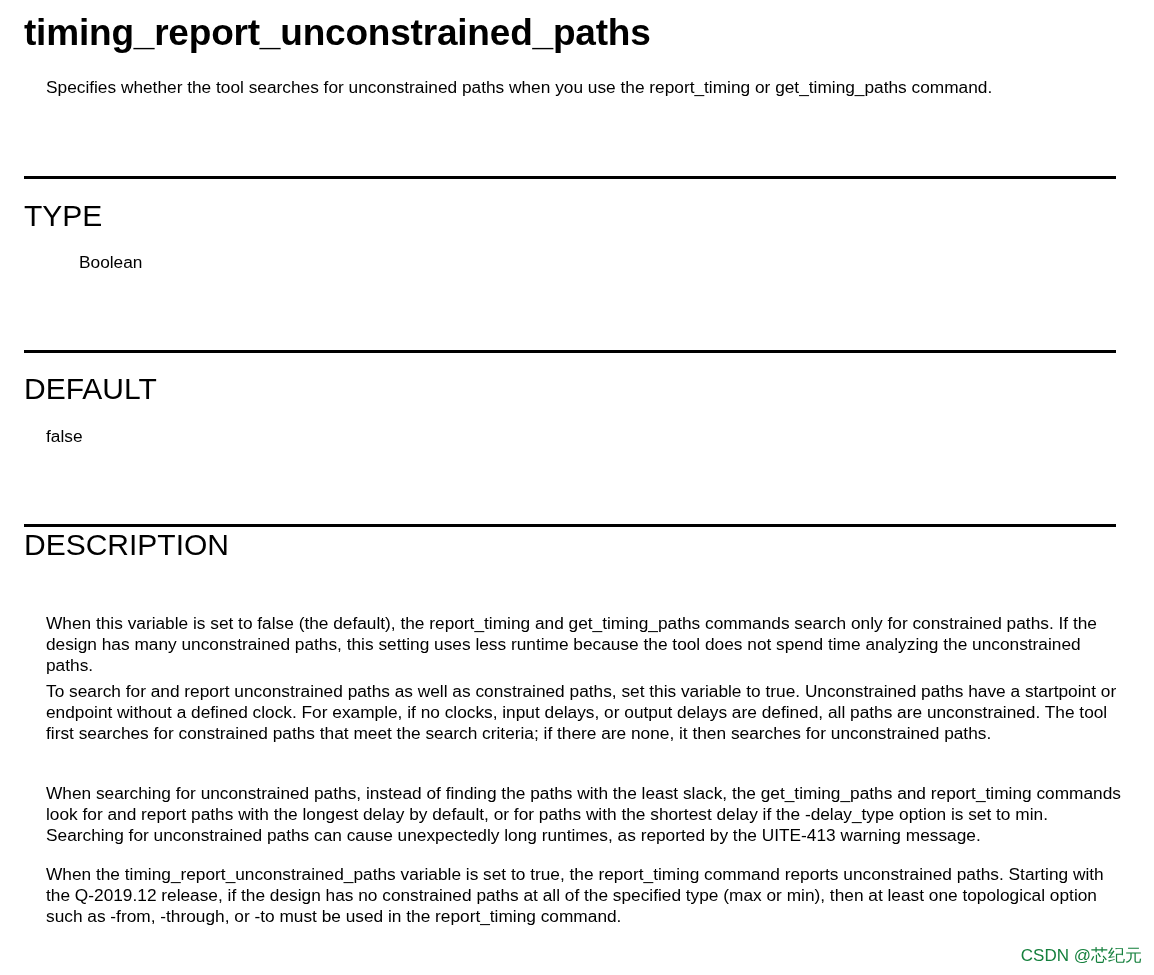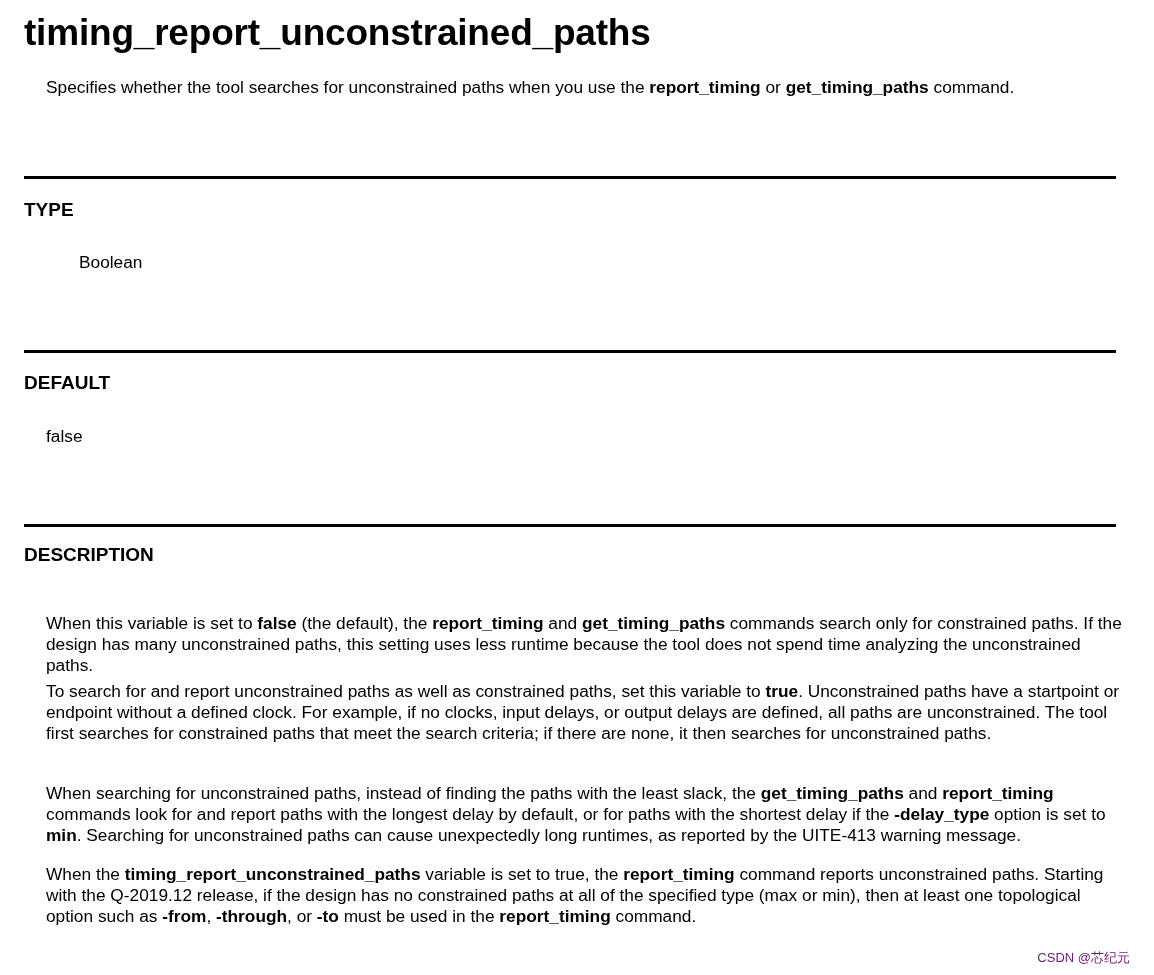--- a/index.html
+++ b/index.html
@@ -11,50 +11,50 @@
   h1 {
     font-family: "Liberation Sans", sans-serif;
     font-size: 37px; font-weight: bold; margin: 0;
     position: absolute; top: 12px; left: 0; letter-spacing: -0.2px;
   }
   .section-rule {
     position: absolute; left: 0; width: 1092px; height: 3px; background: #000;
   }
   h2 {
     position: absolute; left: 0; margin: 0;
-    font-size: 19px; font-weight: bold;
+    font-size: 30px; font-weight: normal;
   }
   .body-text {
     position: absolute; left: 22px; width: 1080px;
     font-size: 17.3px; line-height: 21px; margin: 0;
   }
-  .body-text b { font-weight: bold; }
+  .body-text b { font-weight: normal; }
   .watermark {
-    position: absolute; right: 24px; bottom: 8px;
-    font-size: 13px; color: #701a75;
+    position: absolute; right: 12px; bottom: 8px;
+    font-size: 17px; color: #15803d;
   }
 </style>
 </head>
 <body>
 
 <div class="page">
   <h1>timing_report_unconstrained_paths</h1>
 
   <p class="body-text" style="top:77px;">Specifies whether the tool searches for unconstrained paths when you use the <b>report_timing</b> or <b>get_timing_paths</b> command.</p>
 
   <div class="section-rule" style="top:176px;"></div>
   <h2 style="top:199px;">TYPE</h2>
   <p class="body-text" style="top:252px;margin-left:33px;">Boolean</p>
 
   <div class="section-rule" style="top:350px;"></div>
   <h2 style="top:372px;">DEFAULT</h2>
   <p class="body-text" style="top:426px;">false</p>
 
   <div class="section-rule" style="top:524px;"></div>
-  <h2 style="top:544px;">DESCRIPTION</h2>
+  <h2 style="top:528px;">DESCRIPTION</h2>
 
   <p class="body-text" style="top:613px;">When this variable is set to <b>false</b> (the default), the <b>report_timing</b> and <b>get_timing_paths</b> commands search only for constrained paths. If the design has many unconstrained paths, this setting uses less runtime because the tool does not spend time analyzing the unconstrained paths.</p>
   <p class="body-text" style="top:681px;">To search for and report unconstrained paths as well as constrained paths, set this variable to <b>true</b>. Unconstrained paths have a startpoint or endpoint without a defined clock. For example, if no clocks, input delays, or output delays are defined, all paths are unconstrained. The tool first searches for constrained paths that meet the search criteria; if there are none, it then searches for unconstrained paths.</p>
   <p class="body-text" style="top:783px;">When searching for unconstrained paths, instead of finding the paths with the least slack, the <b>get_timing_paths</b> and <b>report_timing</b> commands look for and report paths with the longest delay by default, or for paths with the shortest delay if the <b>-delay_type</b> option is set to <b>min</b>. Searching for unconstrained paths can cause unexpectedly long runtimes, as reported by the UITE-413 warning message.</p>
   <p class="body-text" style="top:864px;">When the <b>timing_report_unconstrained_paths</b> variable is set to true, the <b>report_timing</b> command reports unconstrained paths. Starting with the Q-2019.12 release, if the design has no constrained paths at all of the specified type (max or min), then at least one topological option such as <b>-from</b>, <b>-through</b>, or <b>-to</b> must be used in the <b>report_timing</b> command.</p>
 </div>
 
 <div class="watermark">CSDN @芯纪元</div>
 
 </body></html>

